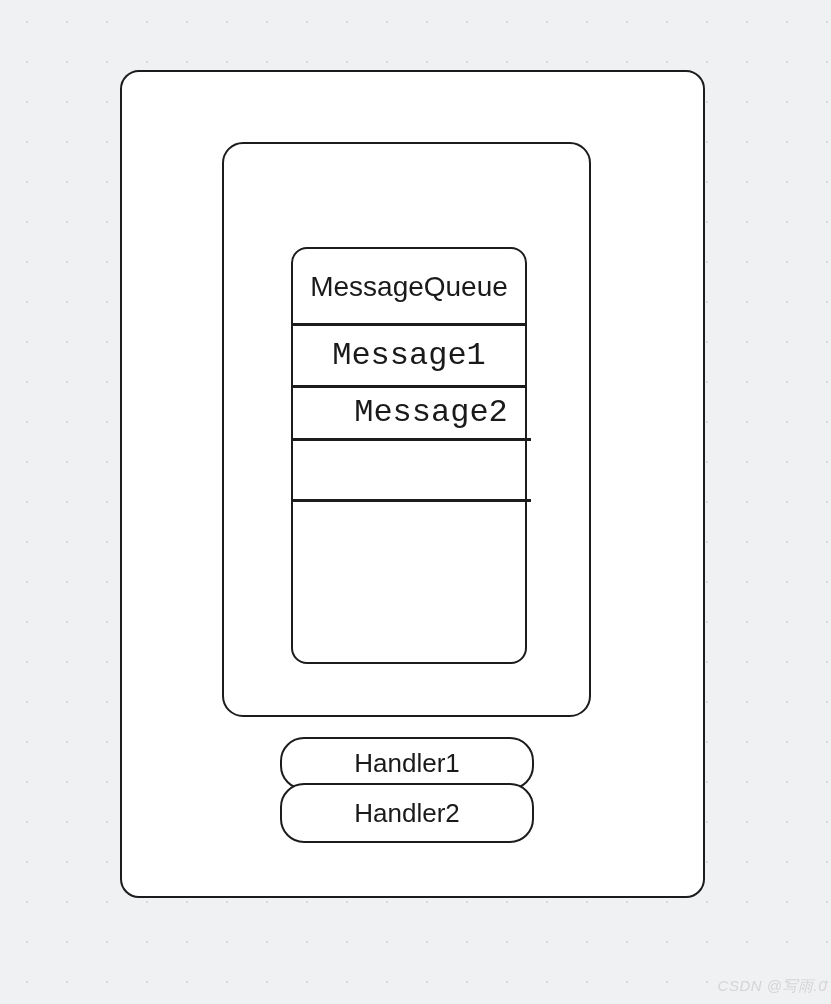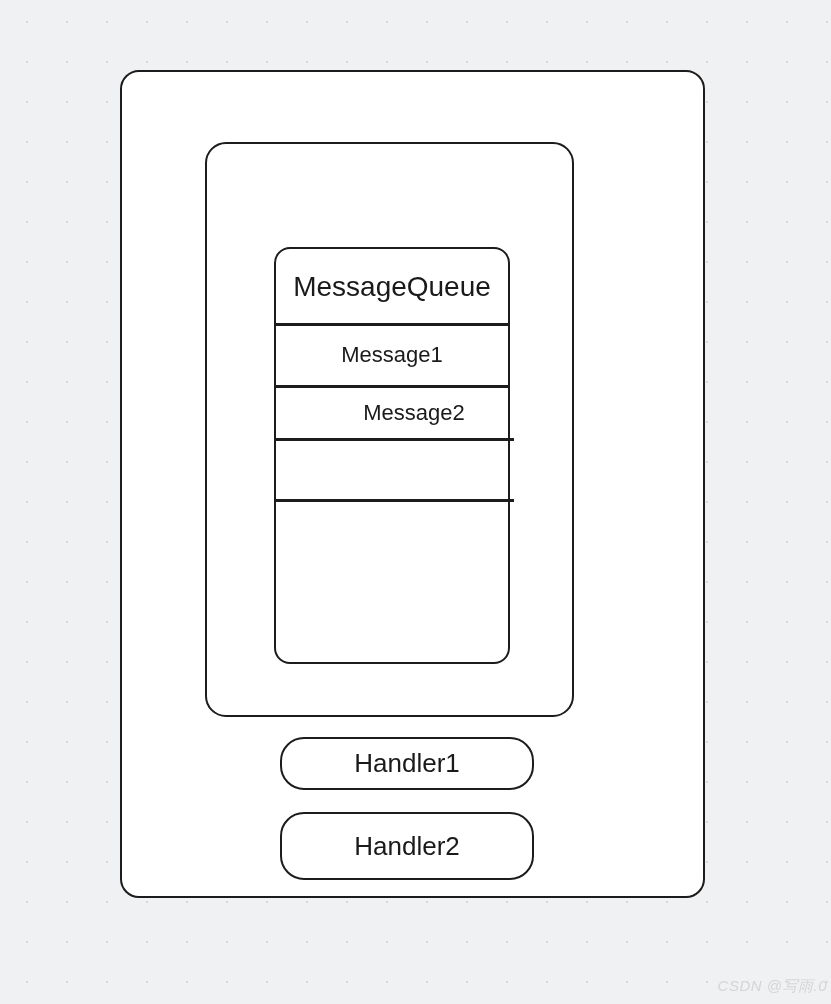--- a/index.html
+++ b/index.html
@@ -35,21 +35,21 @@
     padding-right: 25px;
     text-align: center;
     font-size: 28px;
     line-height: 34px;
     white-space: nowrap;
   }
 
   
   .looper-box {
     position: absolute;
-    left: 83px; top: 70px;
+    left: 100px; top: 70px;
     width: 369px; height: 575px;
     background: #ffffff;
     border: 2.5px solid #1c1c1c;
     border-radius: 21px;
   }
   .looper-title {
     position: absolute;
     left: 0; right: 0; top: 104px;
     padding-right: 13px;
     text-align: center;
@@ -72,22 +72,23 @@
     display: flex;
     align-items: center;
     justify-content: center;
     font-size: 28px;
     white-space: nowrap;
   }
   .mq-row {
     display: flex;
     align-items: center;
     justify-content: center;
-    font-size: 22px;
+    font-size: 32px;
     white-space: nowrap;
+    font-family: Liberation Mono, monospace;
   }
   .mq-row.r1 { height: 62px; }
   .mq-row.r2 { height: 53px; margin-left: 44px; }
   .mq-row.r3 { height: 61px; }
   .mq-line {
     position: absolute;
     left: 0;
     height: 2.5px;
     background: #1c1c1c;
   }
@@ -104,21 +105,21 @@
     background: #ffffff;
     border: 2.5px solid #1c1c1c;
     border-radius: 24px;
     display: flex;
     align-items: center;
     justify-content: center;
     font-size: 26px;
     white-space: nowrap;
   }
   .handler.h1 { top: 665px; height: 53px; }
-  .handler.h2 { top: 740px; height: 68px; }
+  .handler.h2 { top: 711px; height: 60px; }
 
   
   .watermark {
     position: absolute;
     right: 4px; bottom: 8px;
     font-size: 15px;
     letter-spacing: 0.5px;
     color: #d5d5d7;
     white-space: nowrap;
     font-style: italic;

